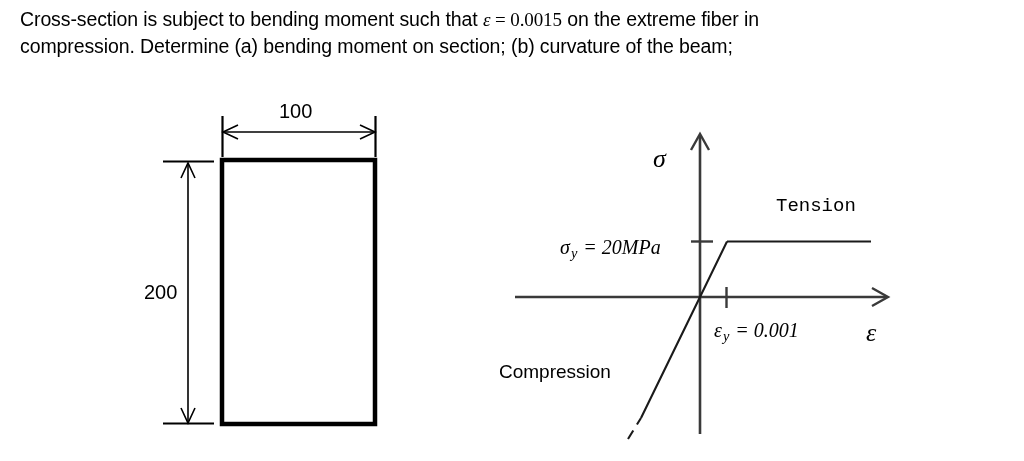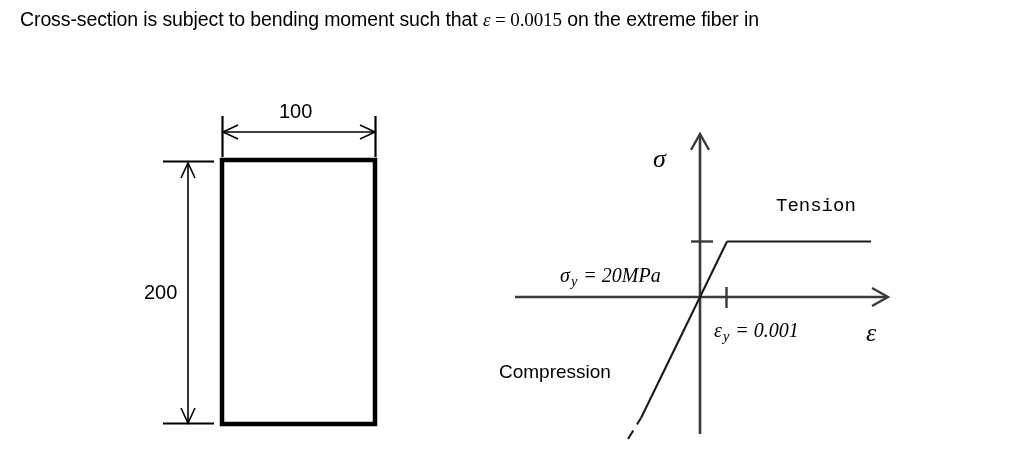--- a/index.html
+++ b/index.html
@@ -75,20 +75,21 @@
     padding-right: 1px;
   }
 </style>
 </head>
 <body>
 
 <div id="page">
 
   <div id="problem-statement">
     <span>Cross-section is subject to bending moment such that </span><span class="mathi">ε</span><span class="mathr"> = 0.0015</span><span> on the extreme fiber in</span><br>
+    <span>compression. Determine (a) bending moment on section; (b) curvature of the beam;</span>
   </div>
 
   <svg class="fig" width="1024" height="461">
 
     <g>
       <rect x="222" y="160" width="153" height="264" fill="#ffffff" stroke="#000000" stroke-width="4.5"></rect>
     </g>
 
     <g stroke="#000000" fill="none">
 
@@ -140,21 +141,21 @@
   <div class="lbl lbl-sans" style="left:144px; top:281px; font-size:20px;text-align:center;">200</div>
 
   <div class="lbl lbl-sym-lg" style="left:653px; top:144px;">σ</div>
 
   <div class="lbl lbl-sym-lg" style="left:866px; top:318px;">ε</div>
 
   <div class="lbl lbl-sans" style="left:776px; top:195px;font-family:Liberation Mono, monospace;">Tension</div>
 
   <div class="lbl lbl-sans" style="left:499px; top:337px;margin-top:24px;">Compression</div>
 
-  <div class="lbl lbl-serif-i" style="left:560px; top:236px;margin-top:28px;">
+  <div class="lbl lbl-serif-i" style="left:560px; top:236px;">
     <span>σ</span><span class="sub">y</span><span> = </span><span>20MPa</span>
   </div>
 
   <div class="lbl lbl-serif-i" style="left:714px; top:319px;">
     <span>ε</span><span class="sub">y</span><span> = </span><span>0.001</span>
   </div>
 
 </div>
 
 </body></html>

